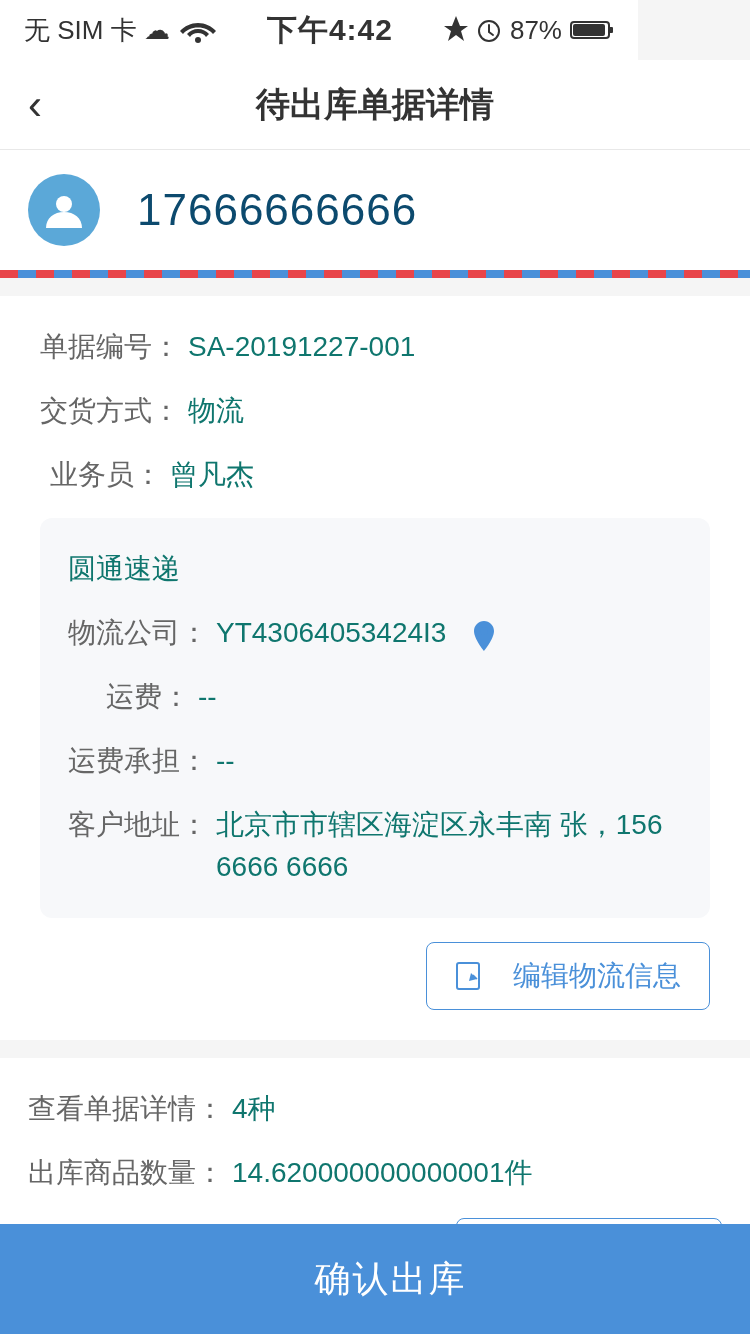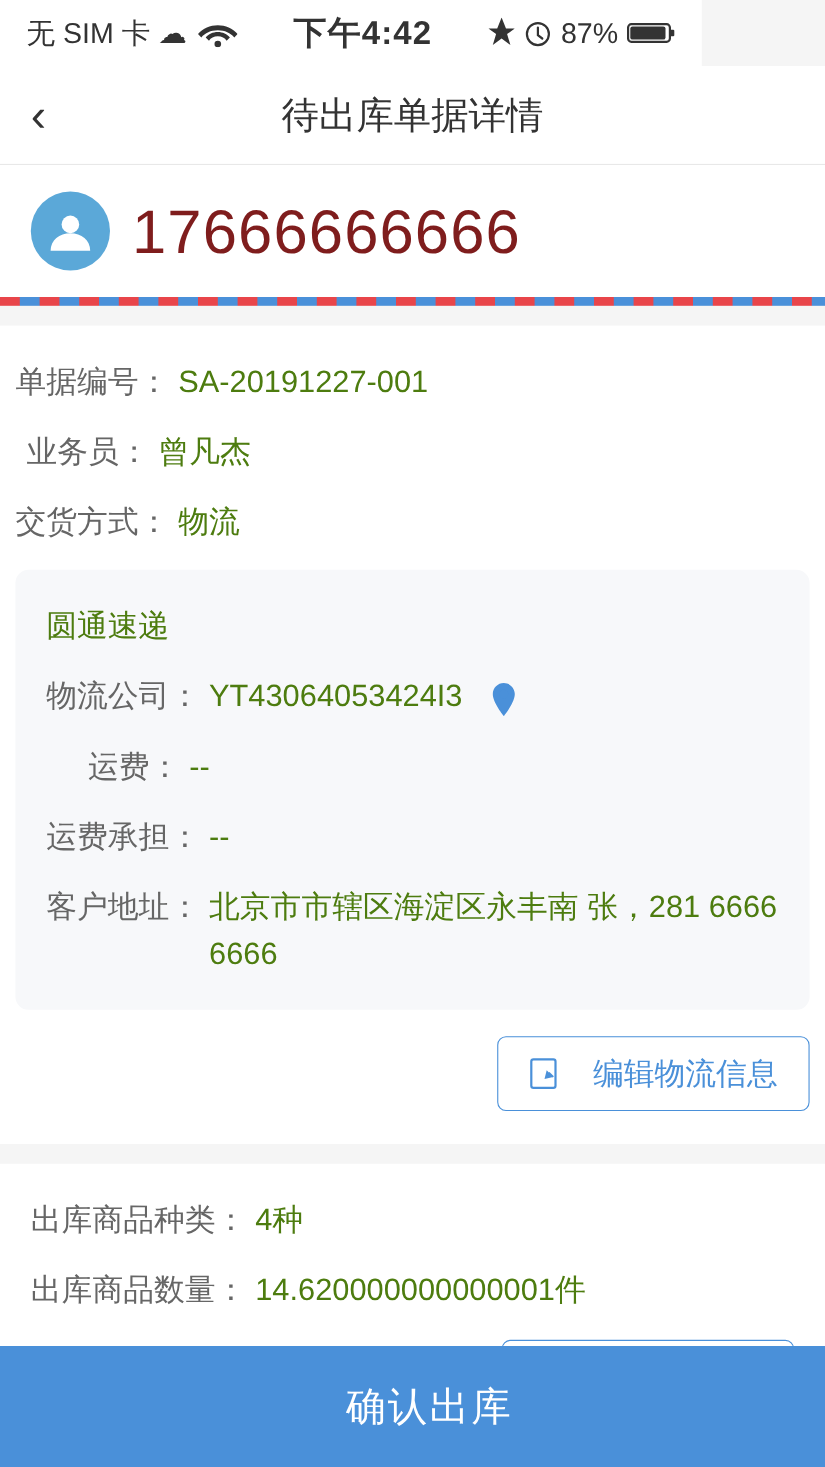--- a/index.html
+++ b/index.html
@@ -57,21 +57,21 @@
     }
     .nav-back {
       position: absolute;
       left: 28px;
       font-size: 42px;
       color: #333;
       cursor: pointer;
     }
     .nav-title {
       font-size: 34px;
-      font-weight: 400;
+      font-weight: 700;
       color: #333;
     }
 
     
     .customer-header {
       background: #fff;
       padding: 24px 28px;
       display: flex;
       align-items: center;
       gap: 20px;
@@ -84,63 +84,64 @@
       display: flex;
       align-items: center;
       justify-content: center;
       flex-shrink: 0;
     }
     .customer-avatar svg {
       width: 44px;
       height: 44px;
     }
     .customer-phone {
-      font-size: 56px;
+      font-size: 44px;
       font-weight: 500;
-      color: #7f1d1d;
+      color: #0c4a6e;
       letter-spacing: 1px;
+      margin-left: 17px;
     }
 
     
     .dashed-divider {
       width: 750px;
       height: 8px;
       background: repeating-linear-gradient(
         90deg,
         #e8454a 0px, #e8454a 18px,
         #4a90d9 18px, #4a90d9 36px
       );
       background-size: 36px 8px;
     }
 
     
     .section {
       background: #fff;
       margin-top: 18px;
-      padding: 30px 14px;
+      padding: 30px 40px;
     }
     .info-row {
       display: flex;
       align-items: flex-start;
       margin-bottom: 22px;
       line-height: 1.5;
     }
     .info-row:last-child {
       margin-bottom: 0;
     }
     .info-label {
       color: #666;
       font-size: 28px;
       min-width: 130px;
       text-align: right;
       flex-shrink: 0;
       padding-right: 8px;
     }
     .info-value {
-      color: #4d7c0f;
+      color: #0f766e;
       font-size: 28px;
       flex: 1;
     }
 
     
     .logistics-card {
       background: #f7f8fa;
       border-radius: 12px;
       margin: 18px 0 0 0;
       padding: 30px 28px;
@@ -278,26 +279,26 @@
 </div>
 
 <div class="dashed-divider"></div>
 
 <div class="section">
   <div class="info-row">
     <span class="info-label">单据编号：</span>
     <span class="info-value">SA-20191227-001</span>
   </div>
   <div class="info-row">
+    <span class="info-label">交货方式：</span>
+    <span class="info-value">物流</span>
+  </div>
+  <div class="info-row">
     <span class="info-label">业务员：</span>
     <span class="info-value">曾凡杰</span>
-  </div>
-  <div class="info-row">
-    <span class="info-label">交货方式：</span>
-    <span class="info-value">物流</span>
   </div>
 
   <div class="logistics-card">
     <div class="info-row">
       <span class="info-value">圆通速递</span>
     </div>
     <div class="info-row">
       <span class="info-label">物流公司：</span>
       <span class="info-value">
         <span>YT43064053424I3</span>
@@ -312,39 +313,39 @@
     <div class="info-row">
       <span class="info-label">运费：</span>
       <span class="info-value">--</span>
     </div>
     <div class="info-row">
       <span class="info-label">运费承担：</span>
       <span class="info-value">--</span>
     </div>
     <div class="info-row">
       <span class="info-label">客户地址：</span>
-      <span class="info-value">北京市市辖区海淀区永丰南  张，281 6666 6666</span>
+      <span class="info-value">北京市市辖区海淀区永丰南  张，156 6666 6666</span>
     </div>
   </div>
 
   <div class="action-btn">
     <button class="btn-outlined">
       <svg viewBox="0 0 30 30" fill="none">
         <rect x="2" y="2" width="22" height="26" rx="2" stroke="#4a90d9" stroke-width="2" fill="none"></rect>
         <path d="M18 14l4 4-8 2 2-8 2 2z" fill="#4a90d9"></path>
         <path d="M18 14l4 4" stroke="#4a90d9" stroke-width="1.5"></path>
       </svg>
       <span>编辑物流信息</span>
     </button>
   </div>
 </div>
 
 <div class="goods-section">
   <div class="info-row">
-    <span class="info-label">出库商品种类：</span>
+    <span class="info-label">查看单据详情：</span>
     <span class="info-value">4种</span>
   </div>
   <div class="info-row">
     <span class="info-label">出库商品数量：</span>
     <span class="info-value">14.620000000000001件</span>
   </div>
 
   <div class="action-btn">
     <button class="view-detail-btn">
       <svg width="30" height="30" viewBox="0 0 30 30" fill="none">

